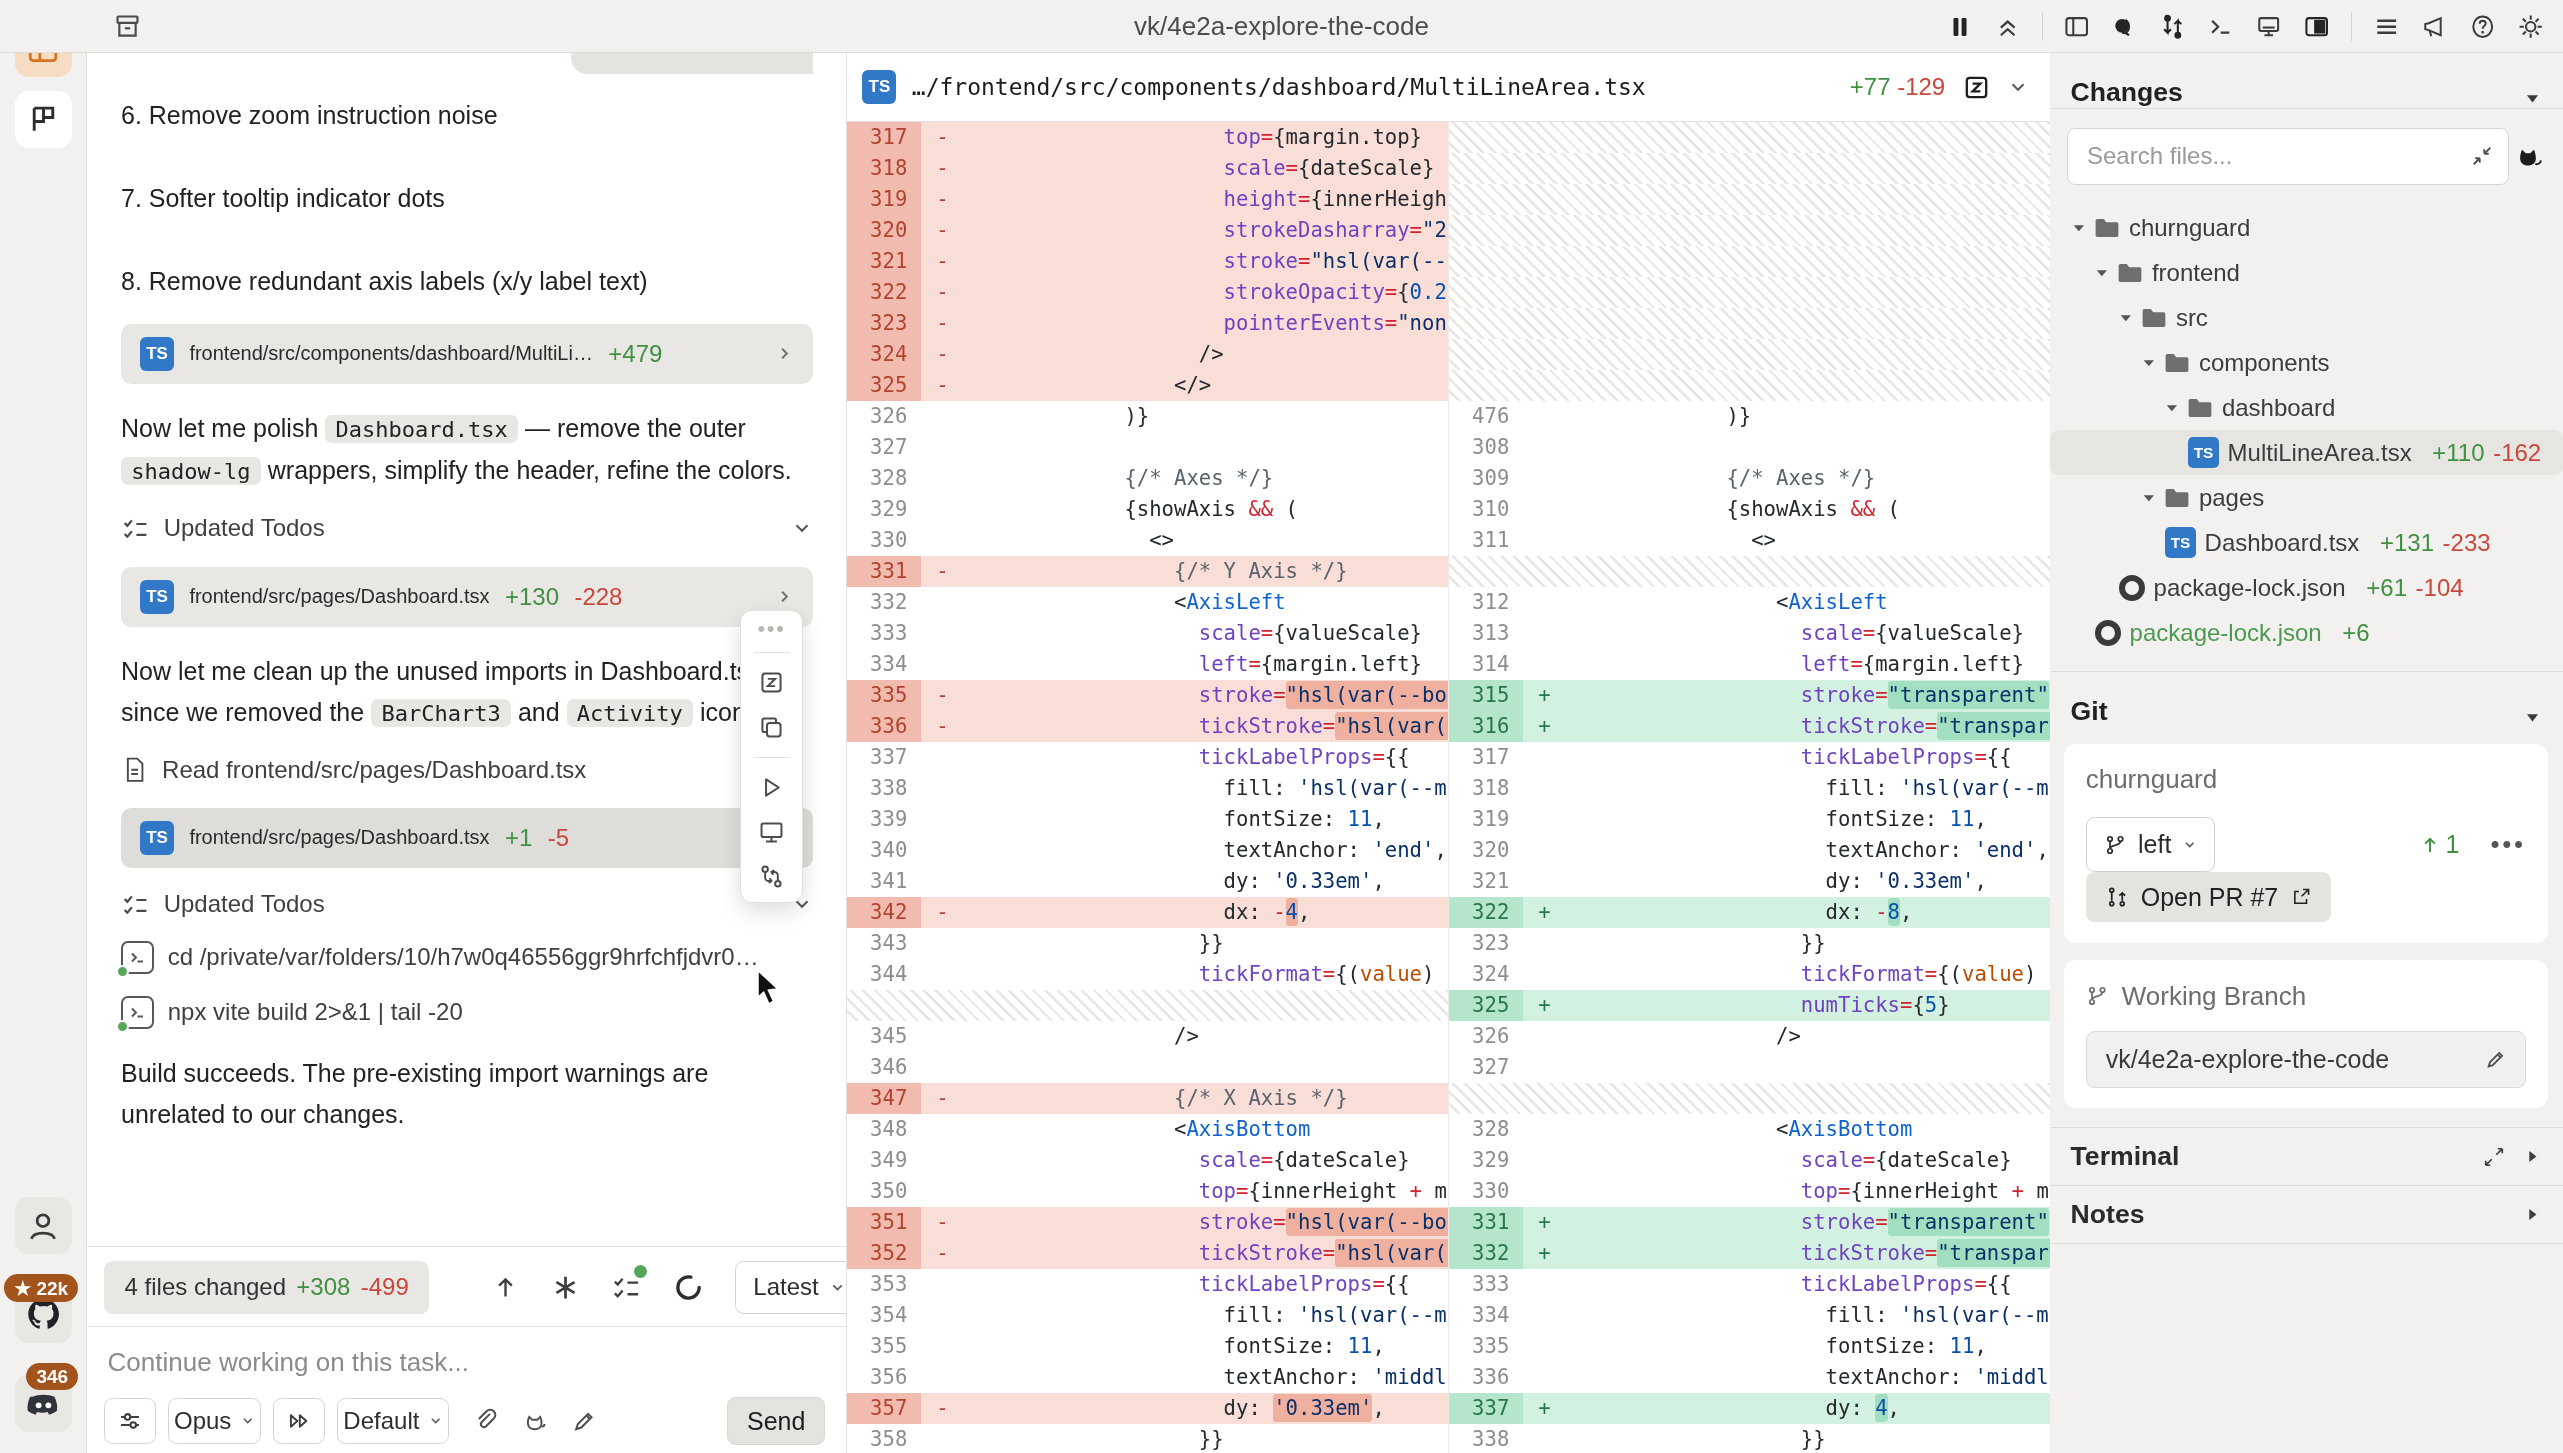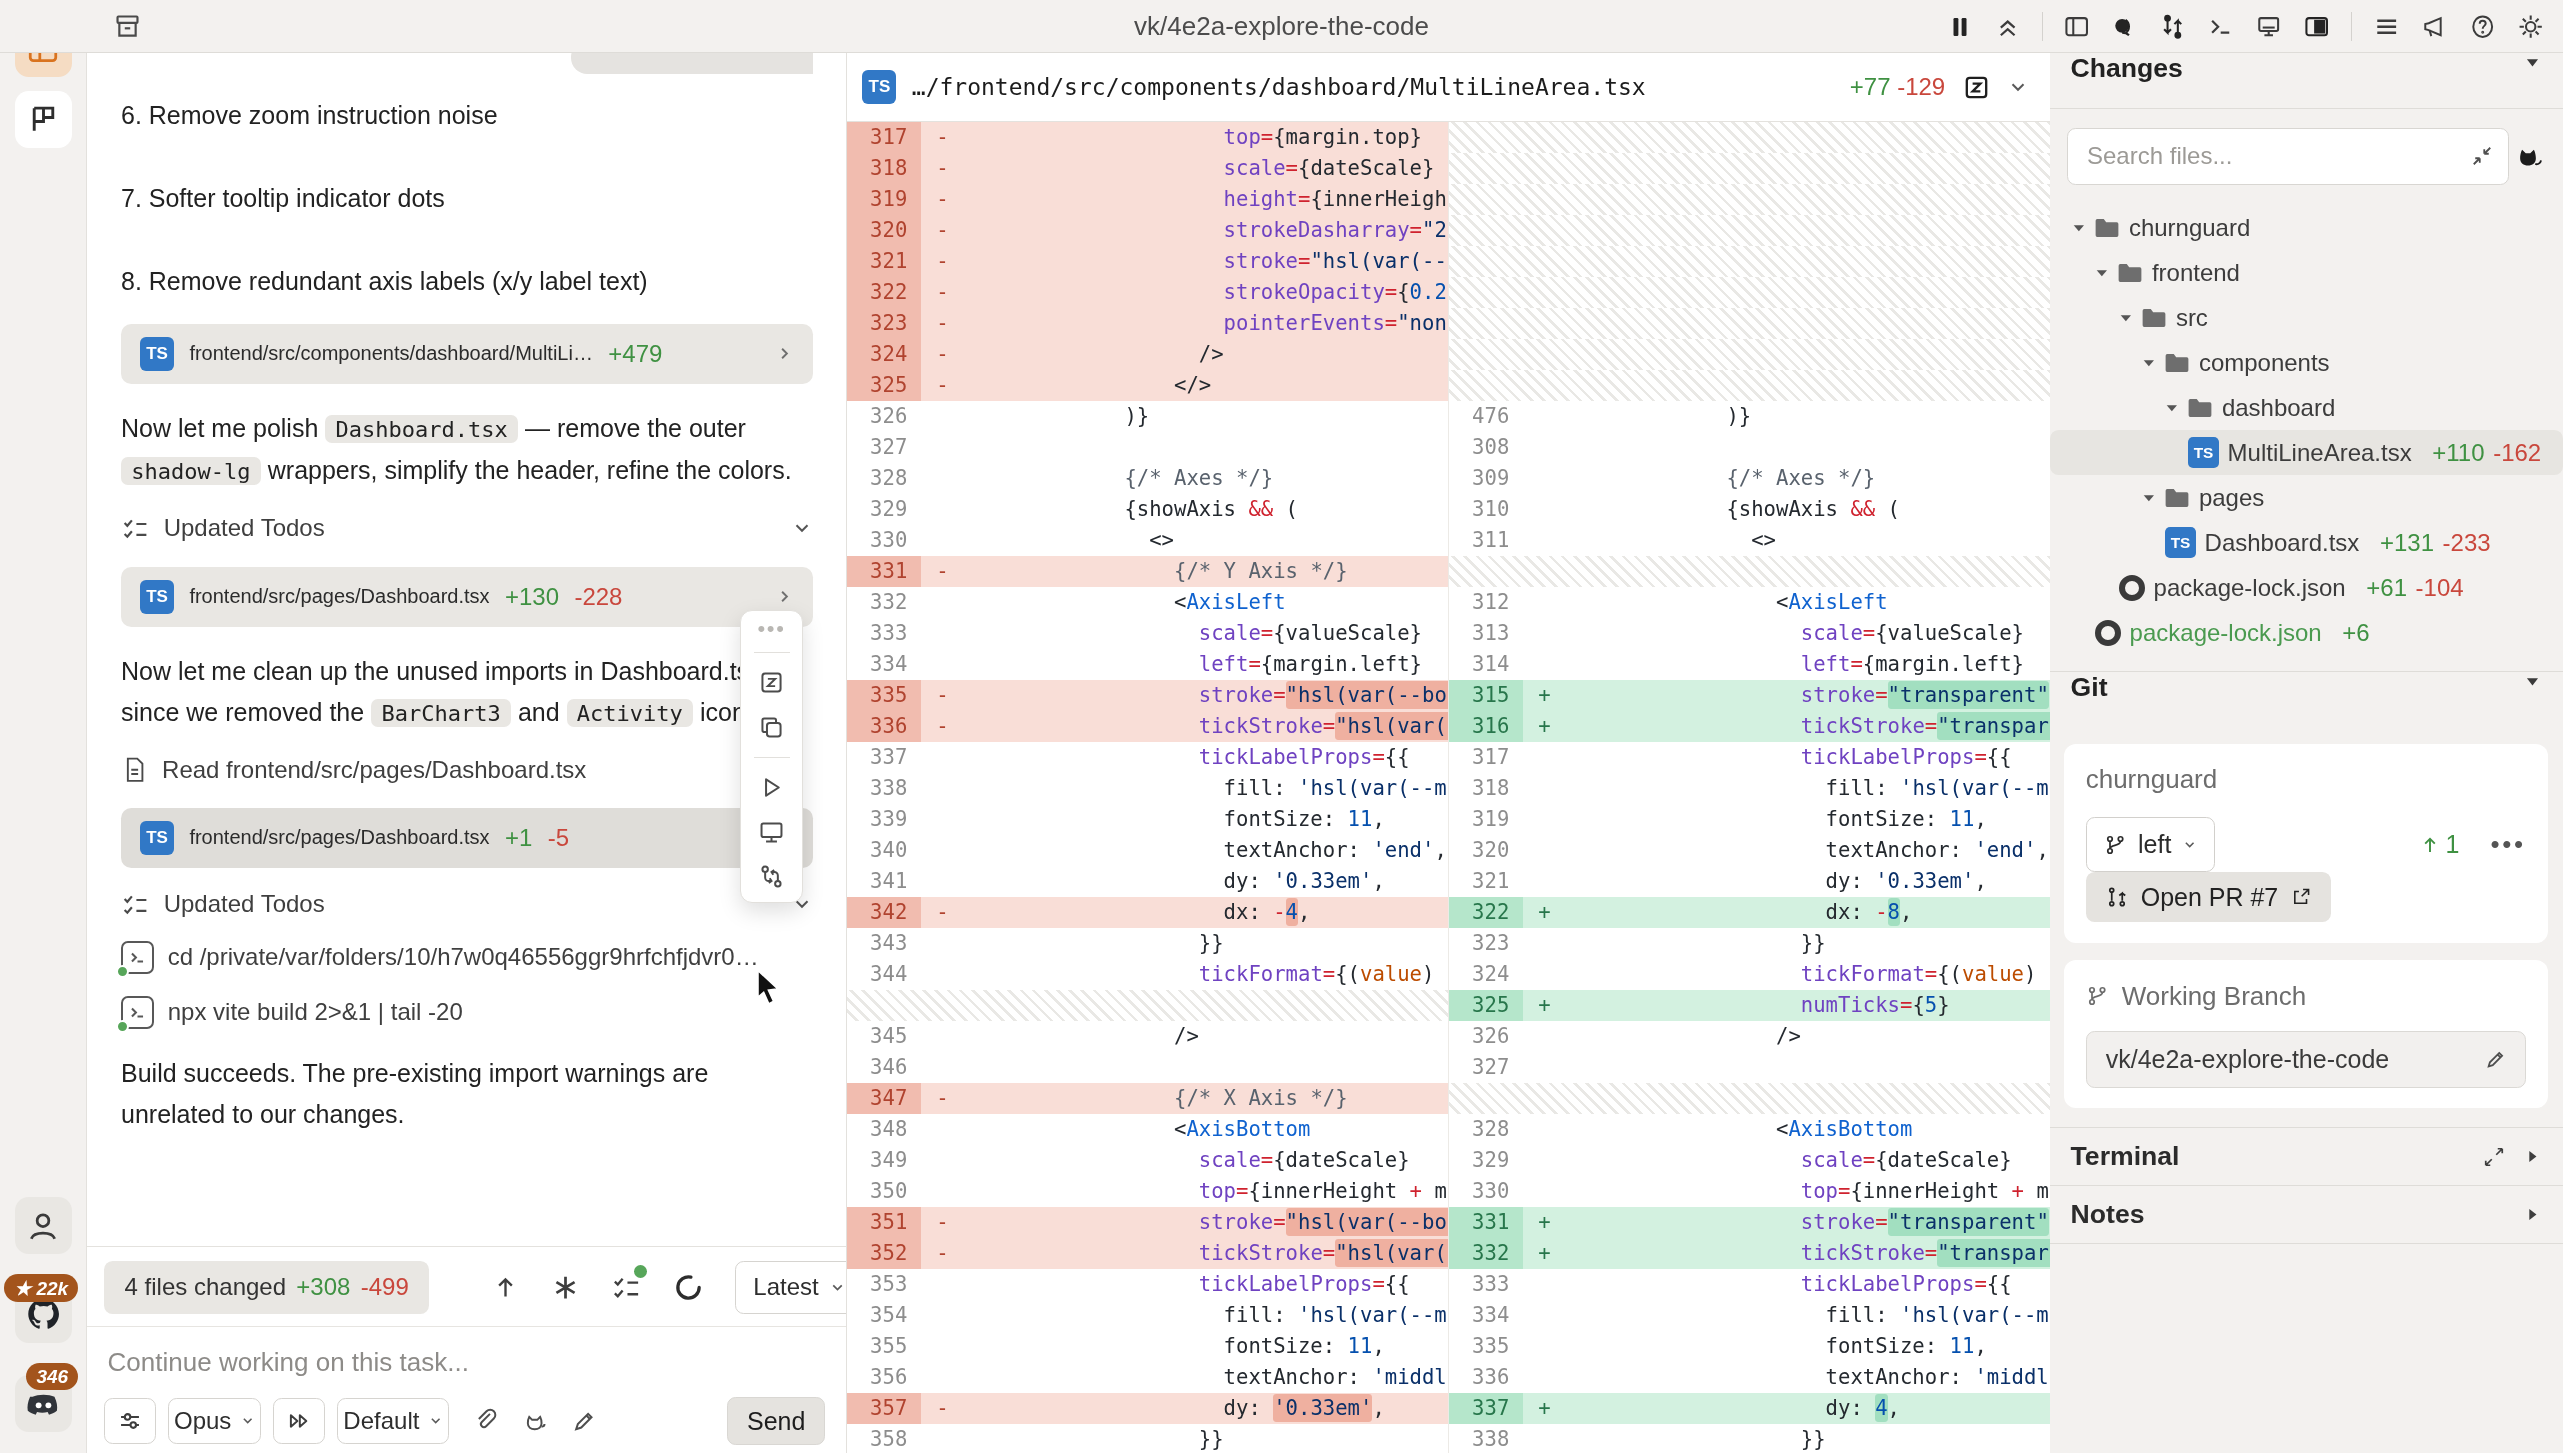--- a/index.html
+++ b/index.html
@@ -8,21 +8,21 @@
   svg { display:block; }
 
   
   .topbar { position:absolute; left:0; top:0; width:2563px; height:53px; background:#f3f1ef; border-bottom:0.9px solid #dedcd8; display:flex; align-items:center; z-index:30; }
   .tb-left { position:absolute; left:113px; top:12px; color:#4a4a4a; }
   .tb-title { position:absolute; left:0; right:0; text-align:center; font-size:26px; color:#4c4c4c; }
   .tb-icons { position:absolute; right:19px; top:0; height:53px; display:flex; align-items:center; gap:20.6px; color:#3b3b3b; }
   .tb-sep { width:0.9px; height:29px; background:#d4d2ce; }
 
   
-  .rail { position:absolute; left:0; top:53px; width:86px; bottom:8px; background:#f3f1ef; z-index:20;font-style:italic; }
+  .rail { position:absolute; left:0; top:53px; width:86px; bottom:8px; background:#f3f1ef; z-index:20; }
   .rail-btn { position:absolute; left:14.6px; width:57px; height:57px; border-radius:13.7px; display:flex; align-items:center; justify-content:center; }
   .rail-btn.active { background:#f5dcc3; color:#d9731f; }
   .rail-btn.white { background:#ffffff; color:#2e2e2e; }
   .rail-btn.gray { background:#e9e7e3; color:#3a3a3a; }
   .badge { position:absolute; right:-6.9px; top:-12px; background:#a3541c; color:#fff; font-size:19px; font-weight:bold; border-radius:17px; padding:2.6px 10.3px; white-space:nowrap; z-index:2; }
 
   
   .chat { position:absolute; left:86px; top:53px; width:761px; bottom:0; background:#fff; border-left:0.9px solid #e3e1dd; border-right:0.9px solid #e3e1dd; overflow:hidden; }
   .chat-scroll { position:absolute; left:0; right:0; top:0; bottom:208px; overflow:hidden; padding:0 33px 0 34px; }
   .clip-row { height:22px; position:relative; overflow:hidden; }
@@ -83,21 +83,21 @@
   .drow.add { background:#d3f1e0; }
   .drow.add .dnum { background:#b5e6cb; color:#27764b; }
   .drow.add .dmark { color:#27764b; }
   .drow.hatch { background:repeating-linear-gradient(45deg,#ffffff 0 6px,#e9e8e5 6px 8.6px); }
   .drow.del .em { background:#efb0a0; border-radius:3.4px; padding:1.7px 0; }
   .drow.add .em { background:#a2dfc0; border-radius:3.4px; padding:1.7px 0; }
   .sw{color:#24292f}.sa{color:#6f42c1}.se{color:#cf222e}.st{color:#0f62cf}.ss{color:#0a3069}.sn{color:#0550ae}.sc{color:#59626d}.so{color:#bc4c00}
 
   
   .right { position:absolute; left:2050px; top:53px; right:0; bottom:0; background:#f3f1ef; border-left:0.9px solid #e0ded a; overflow:hidden; }
-  .sec-head { display:flex; align-items:flex-start; padding:0 20.6px 0 20.6px; height:55px; font-size:26.6px; font-weight:bold; color:#222; }
+  .sec-head { display:flex; align-items:flex-end; padding:0 20.6px 0 20.6px; height:55px; font-size:26.6px; font-weight:bold; color:#222; }
   .sec-head .tri { margin-left:auto; color:#3a3a3a; }
   .hairline { height:0.9px; background:#dedcd8; }
   .search-row { display:flex; align-items:center; gap:1px; padding:19px 17px 6.9px 17px; }
   .search-box { flex:1; height:57px; background:#fff; border:0.9px solid #d8d6d2; border-radius:8.6px; display:flex; align-items:center; padding:0 13.7px 0 19px; }
   .search-box input { border:none; outline:none; flex:1; font-size:24px; color:#333; font-family:"Liberation Sans",sans-serif; background:transparent; }
   .search-box input::placeholder { color:#9c9a96; }
   .tree { margin-top:13.7px; padding-bottom:15.4px; }
   .trow { height:45px; display:flex; align-items:center; gap:8.6px; font-size:24px; color:#3c3c3c; margin:0 0 0 0; padding-right:5.1px; white-space:nowrap; overflow:hidden; }
   .trow.selected { background:#e7e5e1; border-radius:8.6px; }
   .trow .caret { color:#555; flex:none; }

